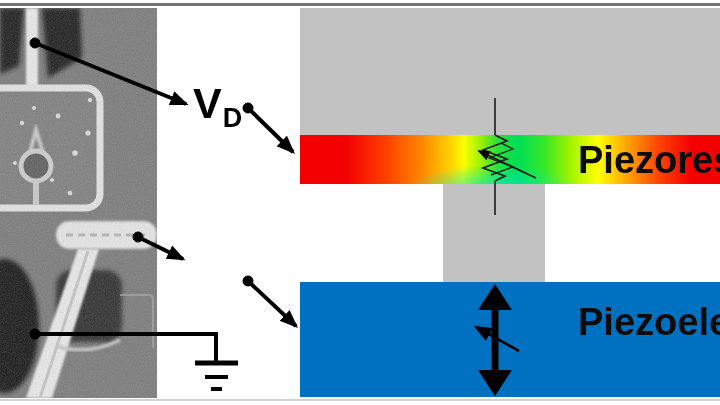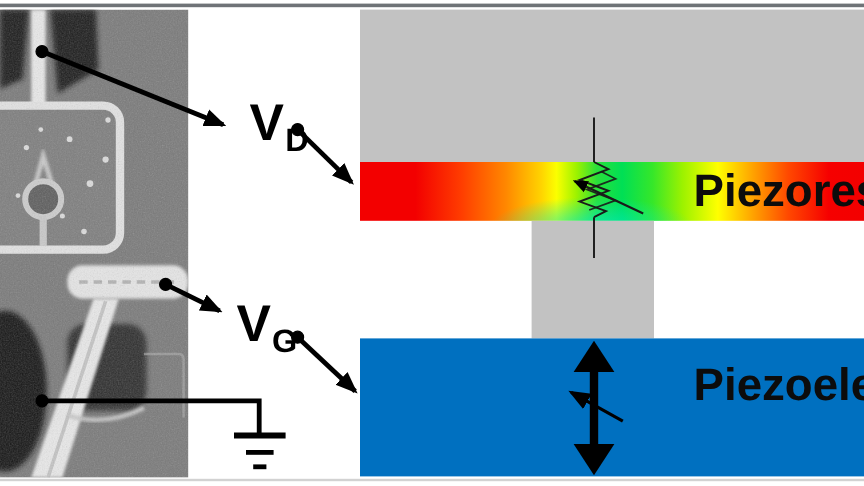--- a/index.html
+++ b/index.html
@@ -28,21 +28,21 @@
     position:absolute;left:278px;white-space:nowrap;
     font-weight:bold;font-size:38px;color:#0c0c0c;letter-spacing:0px;
   }
   .strip .layer-label{top:50%;transform:translateY(-50%);}
   .piezo .layer-label{top:40px;transform:translateY(-50%);}
   .vlabel{
     position:absolute;color:#000;font-weight:bold;font-size:43px;line-height:1;
     white-space:nowrap;
   }
   .vlabel sub{font-size:27px;font-weight:bold;vertical-align:-9px;margin-left:1px;}
-  .vd{left:193px;top:82px;margin-left:15px;}
+  .vd{left:193px;top:82px;}
   .vg{left:197px;top:249px;}
   .overlay{position:absolute;left:0;top:0;width:720px;height:405px;pointer-events:none;}
 </style>
 </head>
 <body>
 
 <div class="fig">
 
   <div class="topline"></div>
   <div class="bottomline"></div>
@@ -100,21 +100,20 @@
   <div class="block substrate-top"></div>
   <div class="block strip">
     <span class="layer-label">Piezoresistive</span>
   </div>
   <div class="block pillar"></div>
   <div class="block piezo">
     <span class="layer-label">Piezoelectric</span>
   </div>
 
   <div class="vlabel vd"><span>V</span><sub>D</sub></div>
-  <div class="vlabel vg"><span>V</span><sub>G</sub></div>
 
   <svg class="overlay" viewBox="0 0 720 405">
     <defs>
       <marker id="ah" viewBox="0 0 10 10" refX="8.5" refY="5" markerWidth="4.6" markerHeight="4.6" orient="auto-start-reverse">
         <path d="M0,1 L10,5 L0,9 z" fill="#000"></path>
       </marker>
       <marker id="ah-small" viewBox="0 0 10 10" refX="8.5" refY="5" markerWidth="7" markerHeight="7" orient="auto-start-reverse">
         <path d="M0,1 L10,5 L0,9 z" fill="#000"></path>
       </marker>
     </defs>

